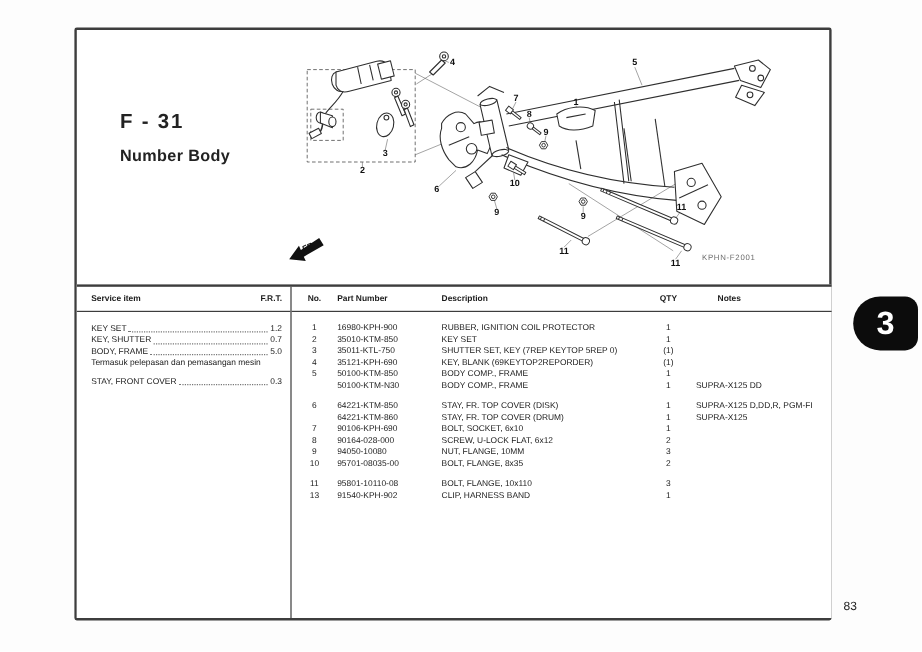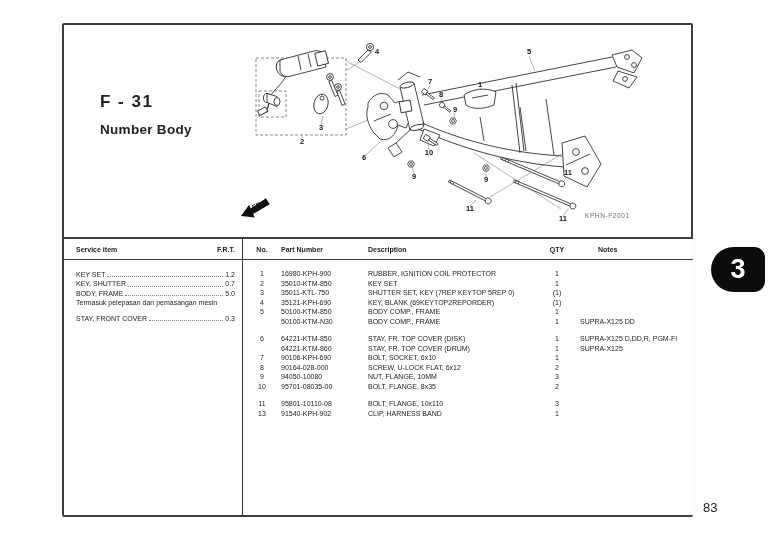--- a/index.html
+++ b/index.html
@@ -51,21 +51,21 @@
   .p-row{height:9.5px;line-height:9.5px;white-space:nowrap;}
   .p-row.spacer{height:8px;}
   .p-row span{display:block;overflow:hidden;}
   
   .side-tab{
     position:absolute;left:711px;top:247px;width:54px;height:45px;background:#0c0c0c;
     border-radius:23px 11px 11px 23px;color:#fff;display:flex;align-items:center;justify-content:center;
     font-size:27px;font-weight:bold;
   }
   
-  .page-num{position:absolute;left:703px;top:500px;font-size:13px;color:#222;}
+  .page-num{position:absolute;left:703px;top:500px;font-size:10px;color:#222;}
 </style>
 </head>
 <body>
 
 <div class="page-frame"></div>
 
 <div class="titles">
   <div class="sec-code">F - 31</div>
   <div class="sec-title">Number Body</div>
 </div>

